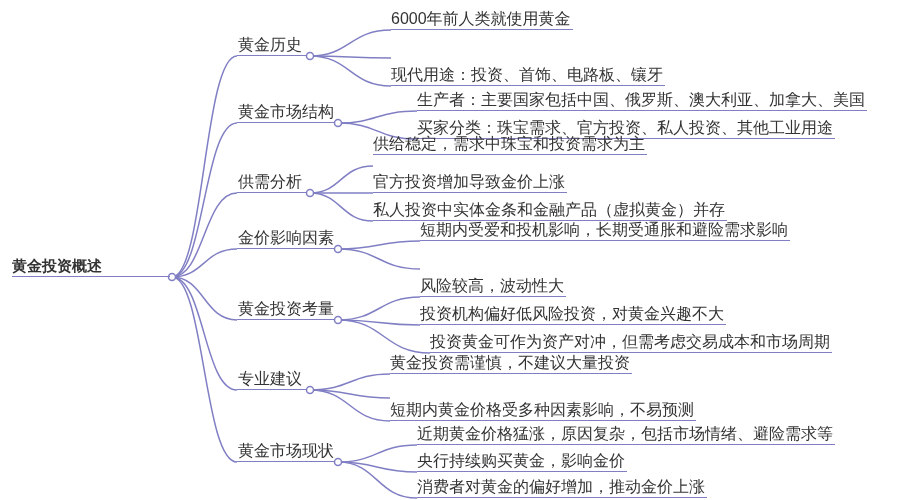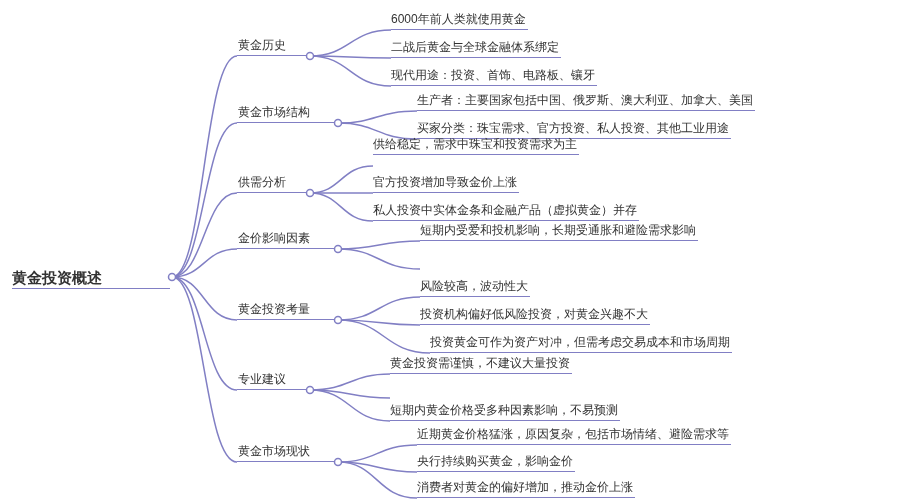--- a/index.html
+++ b/index.html
@@ -5,27 +5,27 @@
   html,body{margin:0;padding:0;background:#fff;}
   .canvas{
     position:relative;width:913px;height:500px;background:#ffffff;overflow:hidden;
     font-family:"Liberation Sans","DejaVu Sans",sans-serif;
     --line:#817fc4;--text:#333333;
   }
   svg.links{position:absolute;left:0;top:0;width:913px;height:500px;}
   svg.links path{fill:none;stroke:var(--line);stroke-width:1.5;}
   svg.links circle{fill:#ffffff;stroke:var(--line);stroke-width:1.5;cursor:pointer;}
   .node{
-    position:absolute;height:20px;line-height:18px;font-size:12px;color:var(--text);
+    position:absolute;height:20px;line-height:18px;font-size:16px;color:var(--text);
     border-bottom:1.5px solid var(--line);white-space:nowrap;box-sizing:border-box;
     cursor:default;
   }
   .leaf{width:max-content;padding-right:2px;}
   .branch{padding-left:1px;}
-  .root{font-size:15px;font-weight:600;margin-top:12px;}
+  .root{font-size:15px;font-weight:600;}
 </style>
 </head>
 <body>
 
 <div class="canvas">
 
   <svg class="links">
     <g>
       <path d="M172,277 C204,277 204,56 237,56"></path>
       <path d="M172,277 C204,277 204,123 237,123"></path>
@@ -70,21 +70,20 @@
 
   <div class="node branch" style="left:237px;top:36px;width:70px">黄金历史</div>
   <div class="node branch" style="left:237px;top:103px;width:98px">黄金市场结构</div>
   <div class="node branch" style="left:237px;top:173px;width:70px">供需分析</div>
   <div class="node branch" style="left:237px;top:229px;width:98px">金价影响因素</div>
   <div class="node branch" style="left:237px;top:300px;width:98px">黄金投资考量</div>
   <div class="node branch" style="left:237px;top:370px;width:70px">专业建议</div>
   <div class="node branch" style="left:237px;top:442px;width:98px">黄金市场现状</div>
 
   <div class="node leaf" style="left:391px;top:10px">6000年前人类就使用黄金</div>
-  <div class="node leaf" style="left:391px;top:38px">二战后黄金与全球金融体系绑定</div>
   <div class="node leaf" style="left:391px;top:66px">现代用途：投资、首饰、电路板、镶牙</div>
 
   <div class="node leaf" style="left:417px;top:91px">生产者：主要国家包括中国、俄罗斯、澳大利亚、加拿大、美国</div>
   <div class="node leaf" style="left:417px;top:119px">买家分类：珠宝需求、官方投资、私人投资、其他工业用途</div>
 
   <div class="node leaf" style="left:373px;top:135px">供给稳定，需求中珠宝和投资需求为主</div>
   <div class="node leaf" style="left:373px;top:173px">官方投资增加导致金价上涨</div>
   <div class="node leaf" style="left:373px;top:201px">私人投资中实体金条和金融产品（虚拟黄金）并存</div>
 
   <div class="node leaf" style="left:420px;top:221px">短期内受爱和投机影响，长期受通胀和避险需求影响</div>

